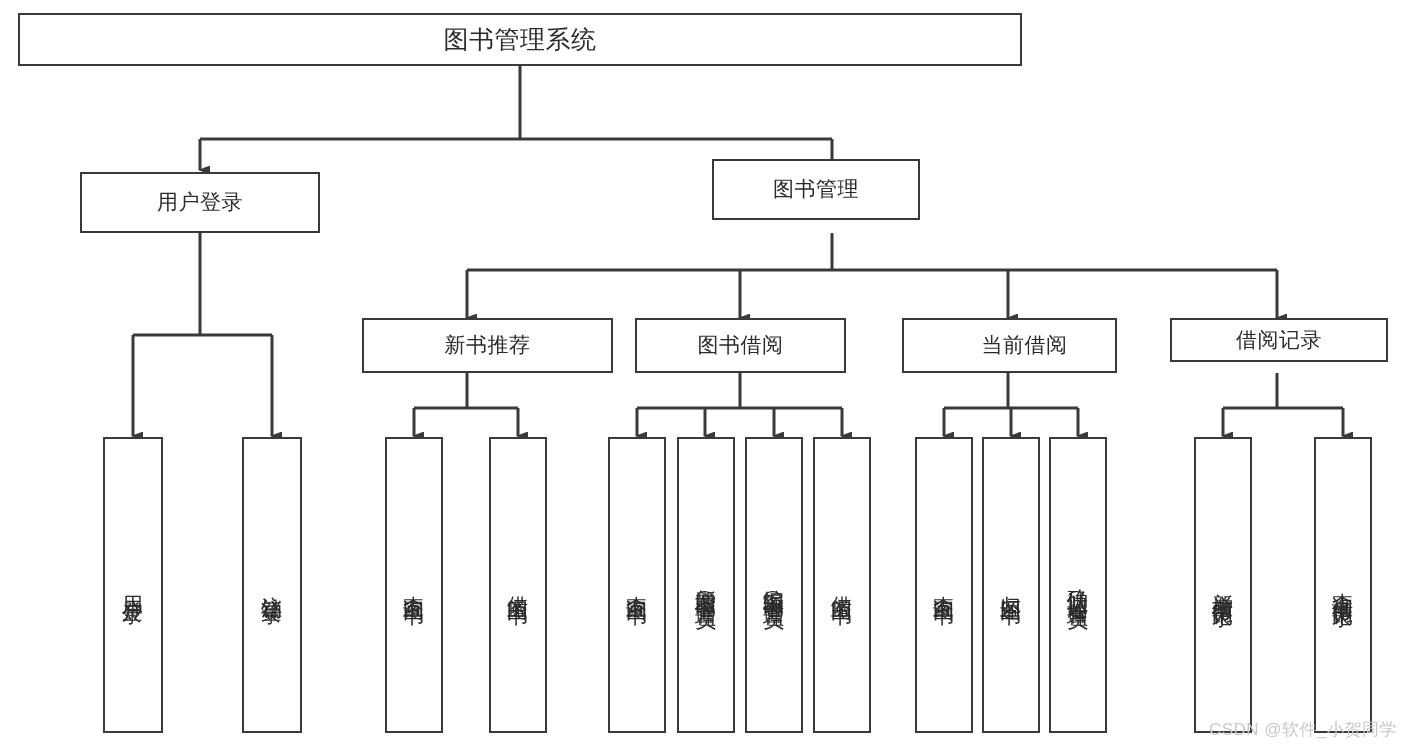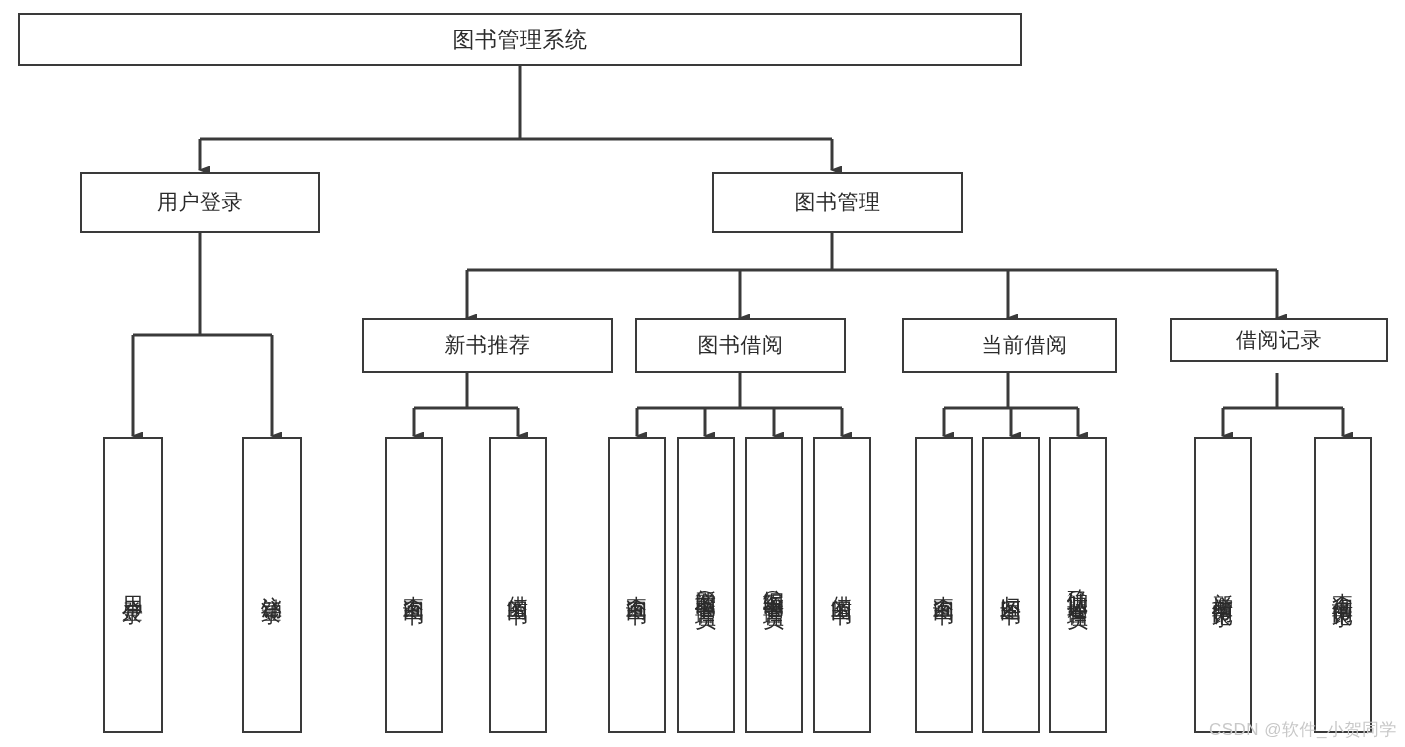--- a/index.html
+++ b/index.html
@@ -47,21 +47,21 @@
     white-space: nowrap;
   }
   .node.vertical .node-label {
     writing-mode: vertical-rl;
     text-orientation: upright;
     letter-spacing: 3px;
     white-space: normal;
     line-height: 1;
   }
   .node.root .node-label {
-    font-size: 22px;
+    font-size: 25px;
   }
   .node.level2 .node-label {
     font-size: 21px;
   }
   .watermark {
     position: absolute;
     right: 8px;
     bottom: 6px;
     color: #c8c8c8;
     font-size: 17px;
@@ -126,21 +126,21 @@
     </g>
   </svg>
 
   <div class="node root" style="left:18px; top:13px; width:1004px; height:53px;">
     <span class="node-label">图书管理系统</span>
   </div>
 
   <div class="node level2" style="left:80px; top:172px; width:240px; height:61px;">
     <span class="node-label">用户登录</span>
   </div>
-  <div class="node level2" style="left:712px; top:172px; width:251px; height:61px;">
+  <div class="node level2" style="left:712px; top:159px; width:208px; height:61px;">
     <span class="node-label">图书管理</span>
   </div>
 
   <div class="node level2" style="left:362px; top:318px; width:251px; height:55px;">
     <span class="node-label">新书推荐</span>
   </div>
   <div class="node level2" style="left:635px; top:318px; width:211px; height:55px;">
     <span class="node-label">图书借阅</span>
   </div>
   <div class="node level2" style="left:902px; top:318px; width:215px; height:55px;padding-left:30px;">

